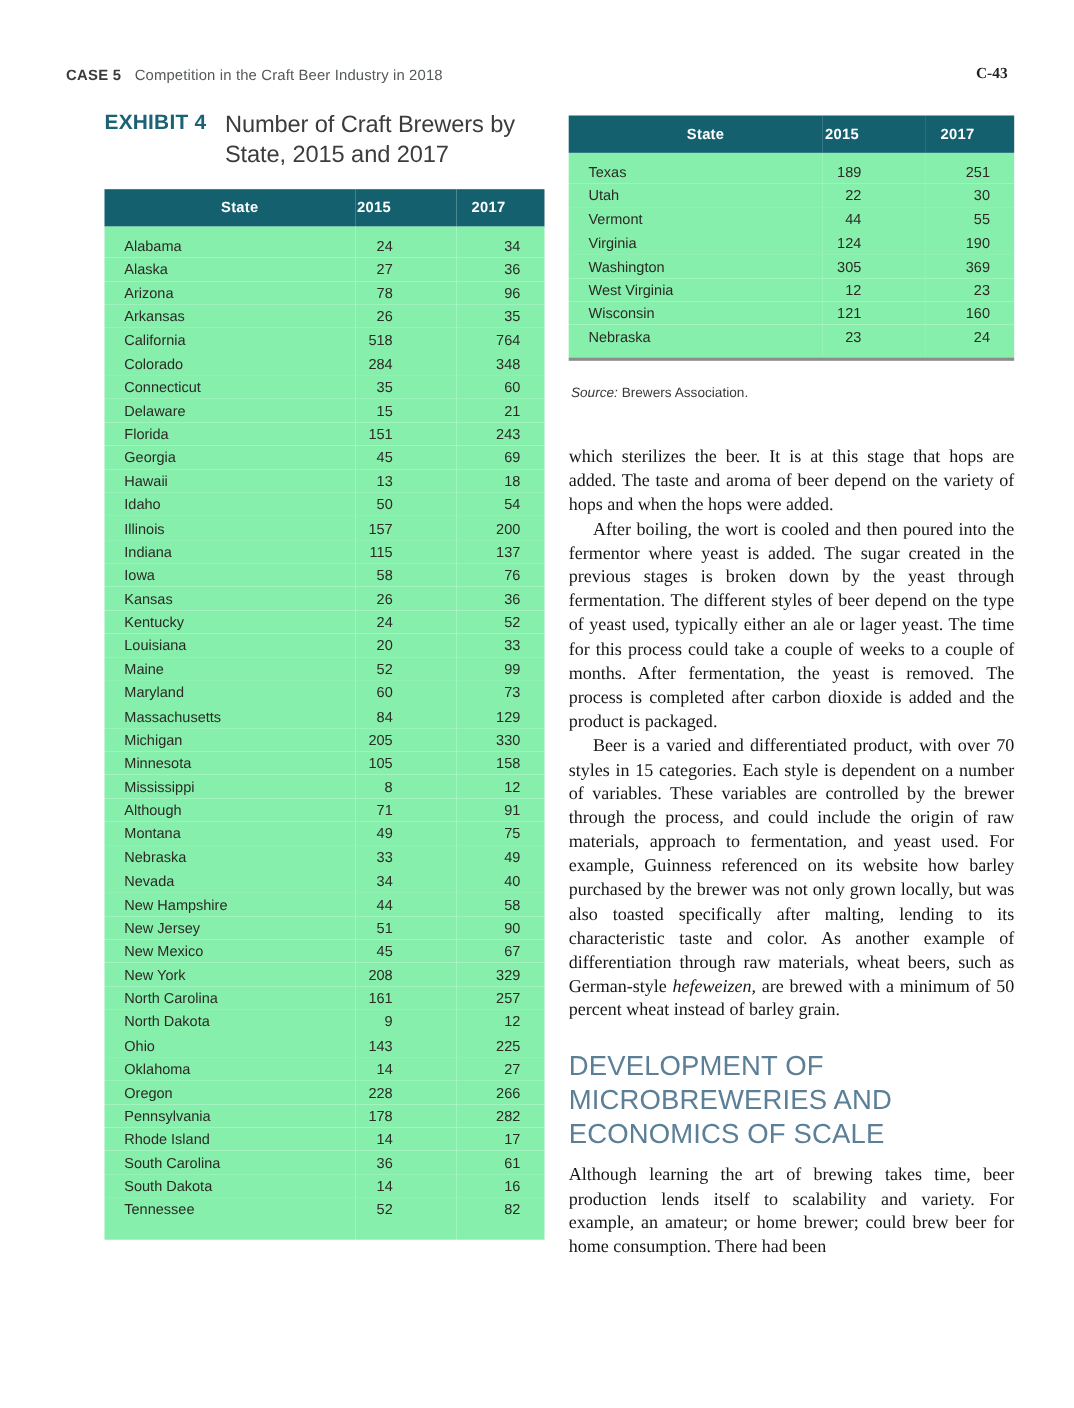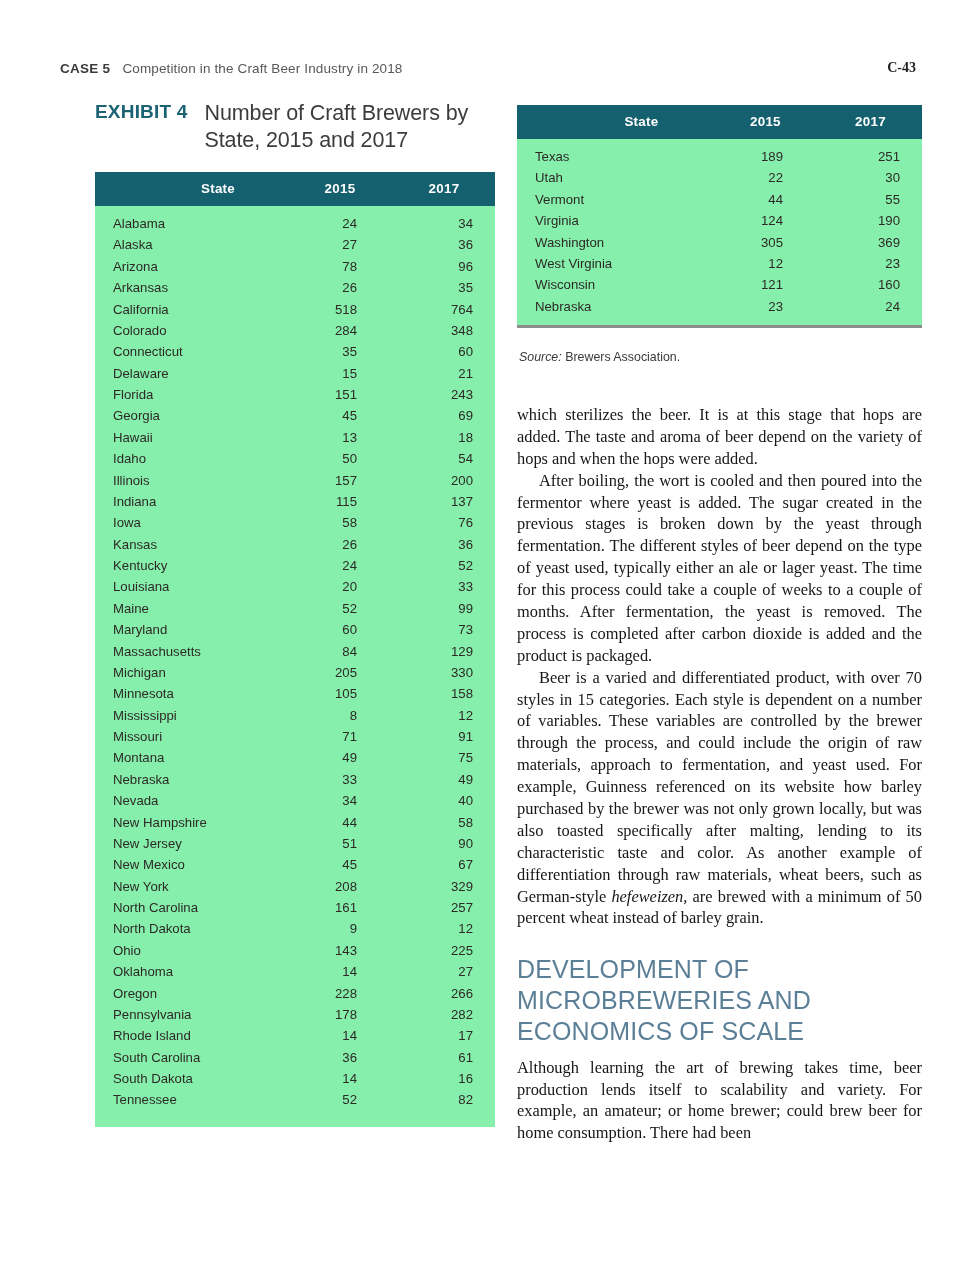--- a/index.html
+++ b/index.html
@@ -304,21 +304,21 @@
         <td class="c-state">Minnesota</td>
         <td class="c-num c-y15">105</td>
         <td class="c-num c-y17">158</td>
       </tr>
       <tr>
         <td class="c-state">Mississippi</td>
         <td class="c-num c-y15">8</td>
         <td class="c-num c-y17">12</td>
       </tr>
       <tr>
-        <td class="c-state">Missouri</td>
+        <td class="c-state">Although</td>
         <td class="c-num c-y15">71</td>
         <td class="c-num c-y17">91</td>
       </tr>
       <tr>
         <td class="c-state">Montana</td>
         <td class="c-num c-y15">49</td>
         <td class="c-num c-y17">75</td>
       </tr>
       <tr>
         <td class="c-state">Nebraska</td>

